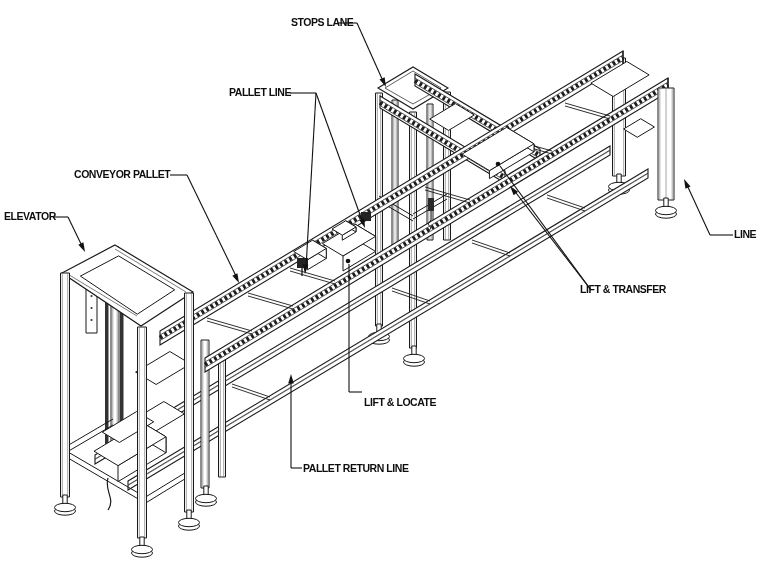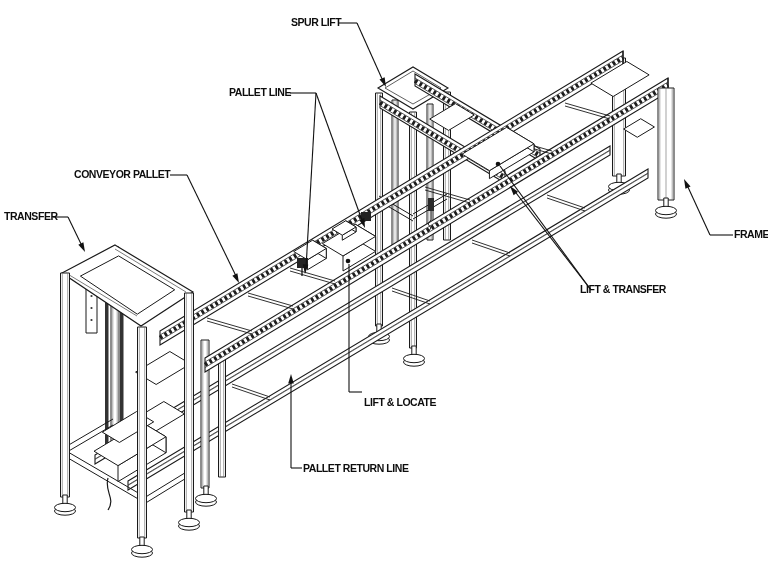--- a/index.html
+++ b/index.html
@@ -219,21 +219,21 @@
         <circle cx="498" cy="164" r="2.3" fill="#111"></circle>
         <line x1="362" y1="392" x2="349" y2="392" stroke="#111" stroke-width="1.1"></line>
         <line x1="349" y1="392" x2="349" y2="264" stroke="#111" stroke-width="1.1"></line>
         <circle cx="348" cy="261" r="2.3" fill="#111"></circle>
         <line x1="302" y1="468" x2="291" y2="468" stroke="#111" stroke-width="1.1"></line>
         <line x1="291" y1="468" x2="291" y2="378" stroke="#111" stroke-width="1.1"></line>
         <polygon points="291,374 293.8,383.5 288.2,383.5" fill="#111"></polygon>
       </g>
     </svg>
 
-  <div class="lbl" style="left:291px;top:16px">SPUR LIFT</div>
+  <div class="lbl" style="left:291px;top:16px">STOPS LANE</div>
   <div class="lbl" style="left:229px;top:86px">PALLET LINE</div>
   <div class="lbl" style="left:74px;top:168px">CONVEYOR PALLET</div>
-  <div class="lbl" style="left:4px;top:210px">TRANSFER</div>
-  <div class="lbl" style="left:734px;top:228px">FRAME</div>
+  <div class="lbl" style="left:4px;top:210px">ELEVATOR</div>
+  <div class="lbl" style="left:734px;top:228px">LINE</div>
   <div class="lbl" style="left:580px;top:283px">LIFT &amp; TRANSFER</div>
   <div class="lbl" style="left:364px;top:396px">LIFT &amp; LOCATE</div>
   <div class="lbl" style="left:303px;top:462px">PALLET RETURN LINE</div>
 </div>
 
 </body></html>

